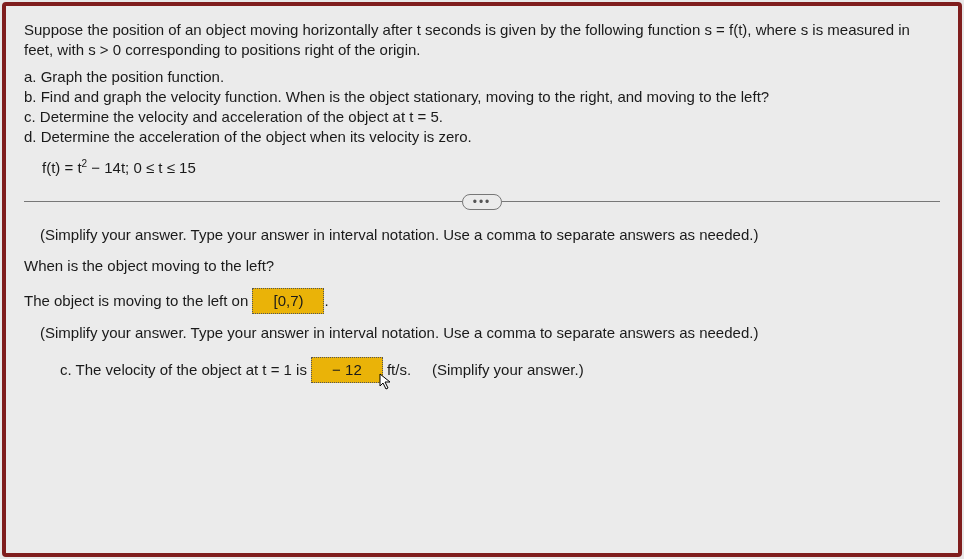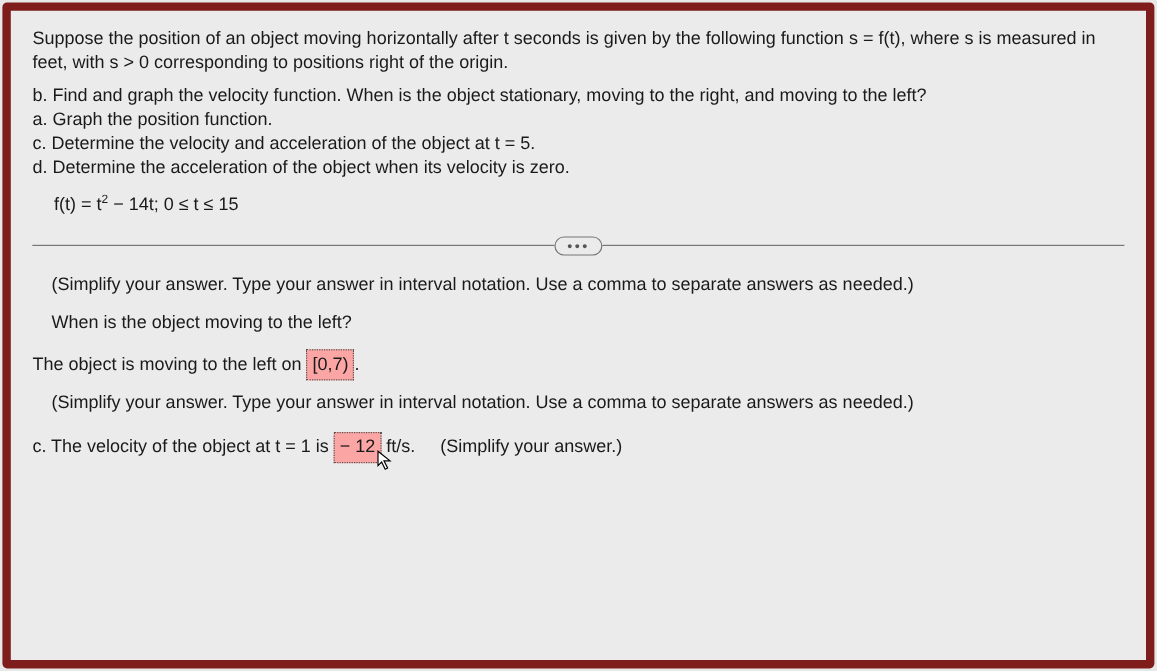--- a/index.html
+++ b/index.html
@@ -8,21 +8,21 @@
       font-size: 15px;
       color: #1a1a1a;
       background: #e8e8e8;
       width: 964px;
       height: 559px;
       position: relative;
       padding: 2px;
     }
     .page {
       background: #ebebeb;
-      border: 7px solid #7f1d1d;
+      border: 4px solid #7f1d1d;
       border-radius: 4px;
       padding: 14px 18px 14px 18px;
       height: 100%;
       position: relative;
     }
     .intro { line-height: 1.35; margin-bottom: 6px; }
     .parts { margin: 4px 0 10px 0; }
     .parts div { line-height: 1.35; }
     .formula { margin: 10px 0 10px 18px; font-size: 15px; }
     .formula sup { font-size: 10px; vertical-align: super; }
@@ -37,25 +37,25 @@
       border-radius: 10px;
       padding: 0 10px;
       font-size: 12px;
       color: #555;
       background: #ebebeb;
       letter-spacing: 2px;
       line-height: 14px;
       height: 16px;
     }
     .instruction { margin: 14px 16px; }
-    .question { margin: 14px 16px; }
+    .question { margin: 14px 0; }
     .ans-highlight {
-      background: #fca5a5;
+      background: #eab308;
       border: 1px dotted #555;
-      padding: 0 4px;
+      padding: 0 20px;
       display: inline-block;
     }
     .answer-line { margin: 10px 0; }
     .input-box {
       display: inline-block;
       width: 34px;
       height: 22px;
       border: 1px solid #555;
       background: #fff;
       vertical-align: middle;
@@ -77,32 +77,32 @@
       position: relative;
       width: 0;
       height: 0;
     }
     .cursor svg {
       position: absolute;
       top: -2px;
       left: -4px;
     }
     .pc { line-height: 1.6; }
-    .gap-sm { margin-top: 16px; }
+    .gap-sm { margin-top: 16px; margin-left: 36px; }
   </style>
 </head>
 <body>
 
 <div class="page">
 
   <div class="intro">Suppose the position of an object moving horizontally after t seconds is given by the following function s = f(t), where s is measured in feet, with s &gt; 0 corresponding to positions right of the origin.</div>
 
   <div class="parts">
+    <div>a. Graph the position function.</div>
     <div>b. Find and graph the velocity function. When is the object stationary, moving to the right, and moving to the left?</div>
-    <div>a. Graph the position function.</div>
     <div>c. Determine the velocity and acceleration of the object at t = 5.</div>
     <div>d. Determine the acceleration of the object when its velocity is zero.</div>
   </div>
 
   <div class="formula">
     <span>f(t) = t</span><sup>2</sup><span> − 14t; 0 ≤ t ≤ 15</span>
   </div>
 
   <div class="divider-row">
     <div class="hr-line"></div>

